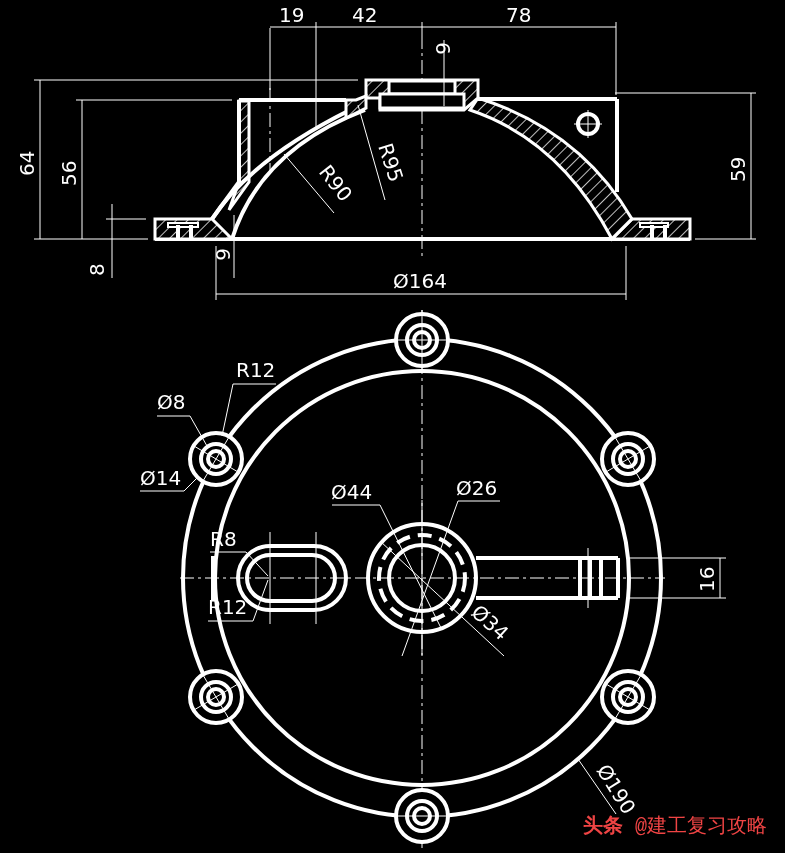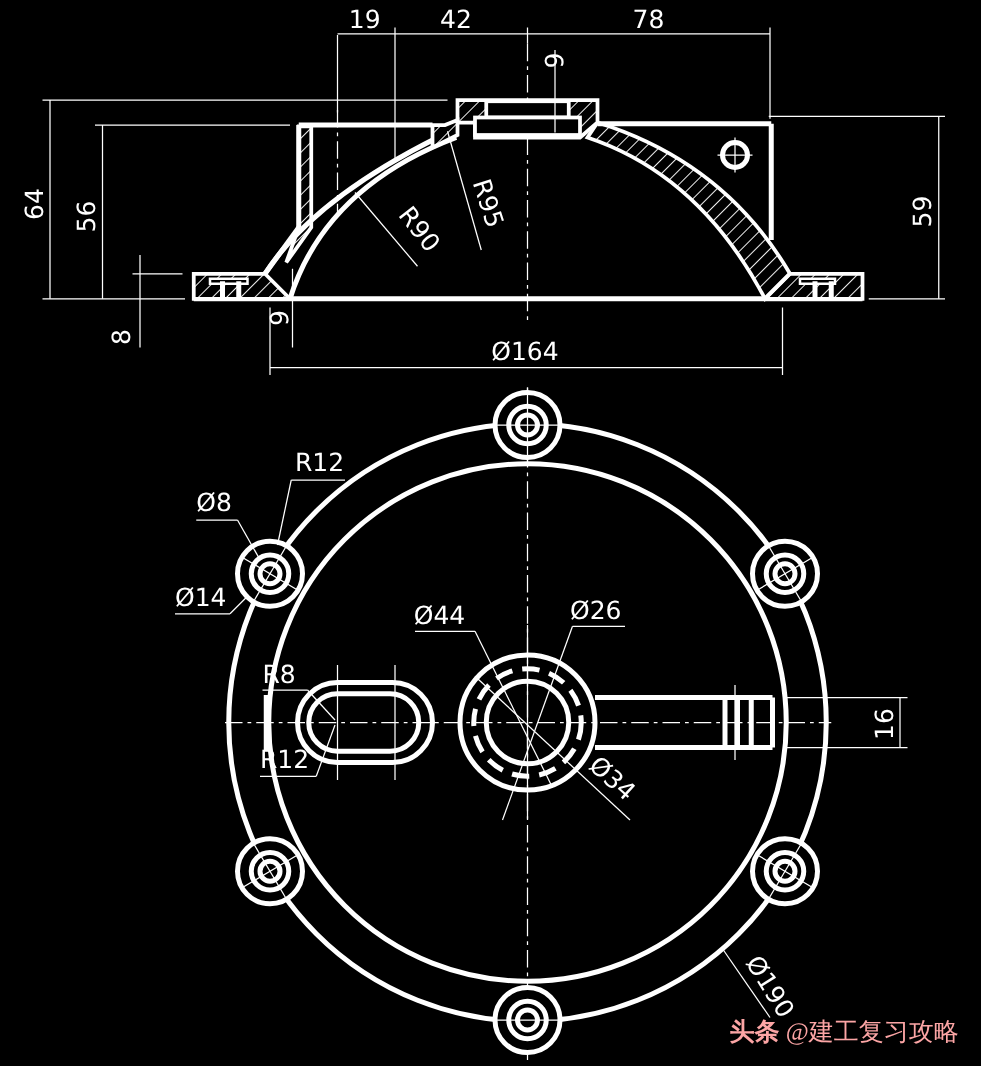--- a/index.html
+++ b/index.html
@@ -4,21 +4,21 @@
   <style>
     html, body { margin: 0; padding: 0; background: #000; }
     body { width: 785px; height: 853px; overflow: hidden; position: relative; font-family: "DejaVu Sans", sans-serif; }
     svg { position: absolute; left: 0; top: 0; }
     .thick { stroke: #fff; stroke-width: 4; fill: none; }
     .thin { stroke: #fff; stroke-width: 1; fill: none; }
     .center { stroke: #fff; stroke-width: 1; fill: none; stroke-dasharray: 14 4 3 4; }
     .dash { stroke: #fff; stroke-width: 4; fill: none; stroke-dasharray: 14 8; }
     .hatch { fill: url(#hatch); stroke: #fff; stroke-width: 3; }
     .dim { fill: #fff; font-family: "DejaVu Sans", sans-serif; font-size: 20px; font-weight: normal; }
-    .watermark { position: absolute; right: 18px; bottom: 14px; color: #fca5a5; font-size: 20px; font-family: Liberation Serif, serif; }
+    .watermark { position: absolute; right: 18px; bottom: 14px; color: #ef4444; font-size: 20px; font-family: Liberation Mono, monospace; }
     .watermark b { font-weight: bold; }
   </style>
 </head>
 <body>
 
 <svg width="785" height="853" viewBox="0 0 785 853">
   <defs>
     <pattern id="hatch" width="8" height="8" patternUnits="userSpaceOnUse" patternTransform="rotate(45)">
       <rect width="8" height="8" fill="#000"></rect>
       <line x1="0" y1="0" x2="0" y2="8" stroke="#fff" stroke-width="1.5"></line>

